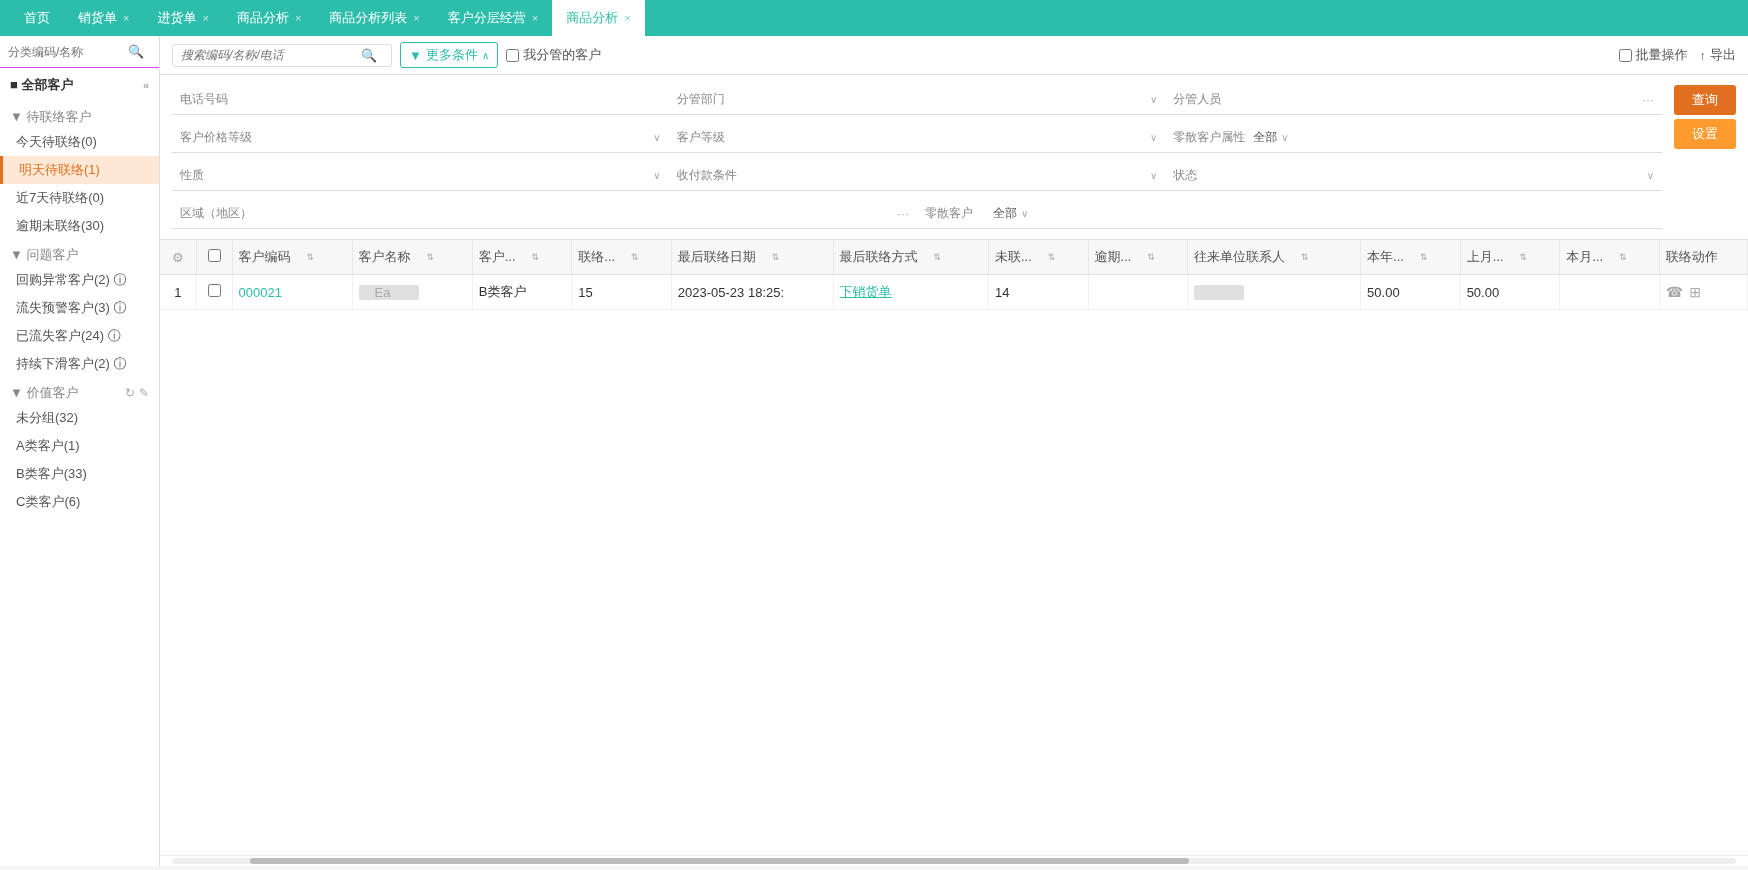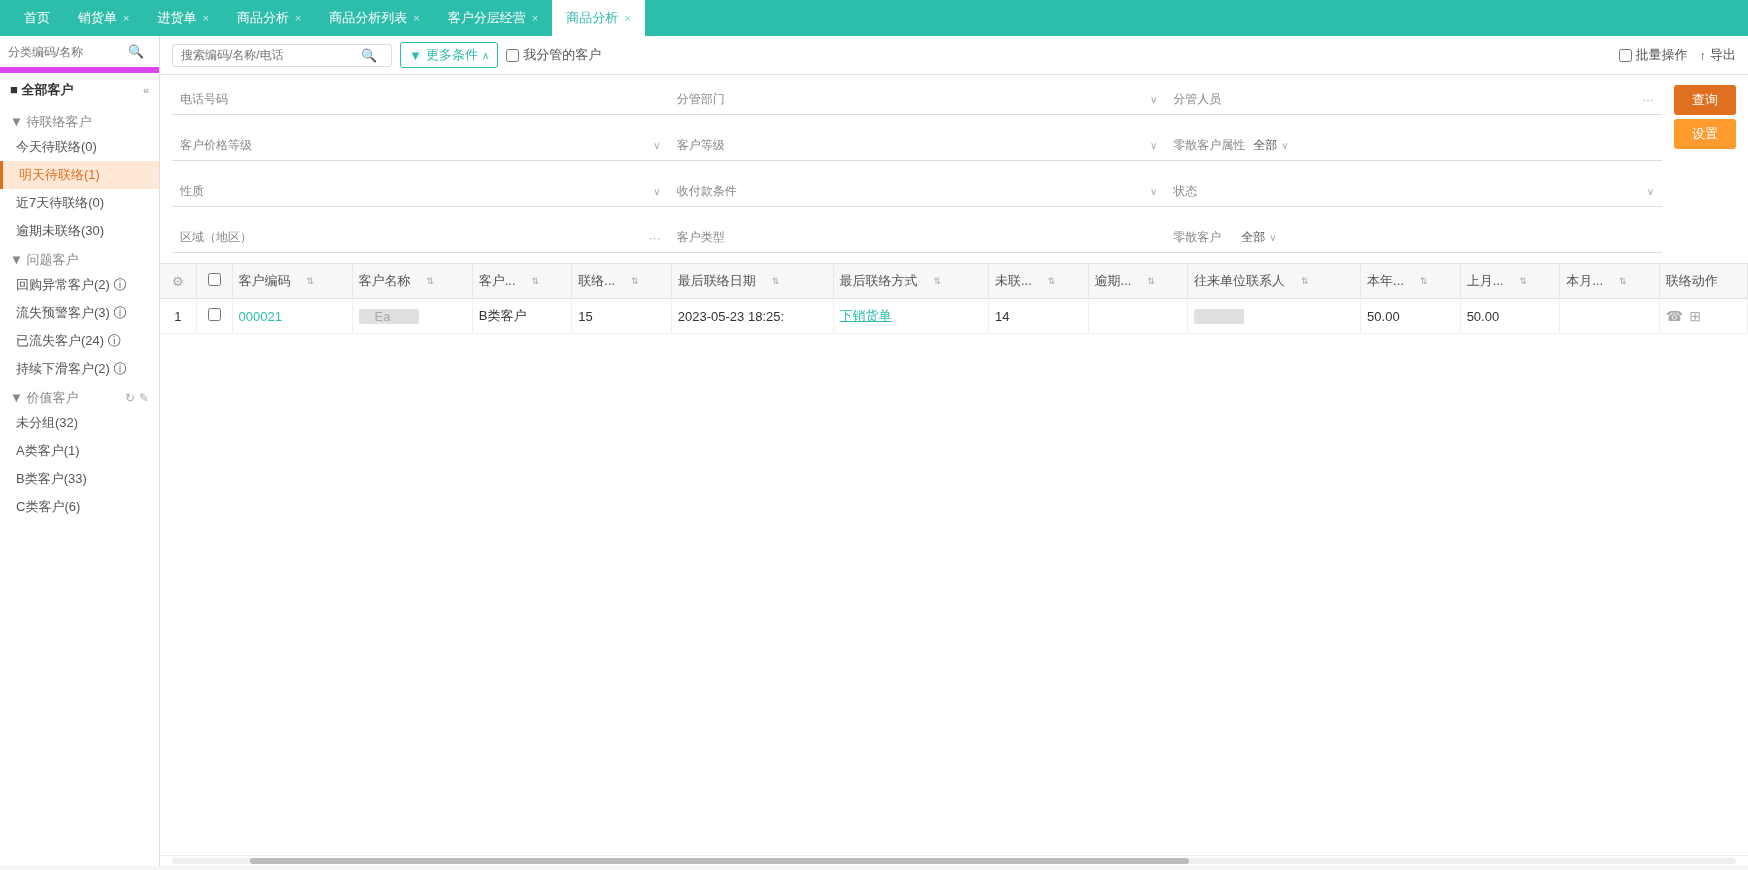--- a/index.html
+++ b/index.html
@@ -25,21 +25,21 @@
     
     .main-layout {
       display: flex; height: calc(100vh - 40px); overflow: hidden;
     }
 
     
     .sidebar {
       width: 160px; background: #fff; border-right: 1px solid #e0e0e0; overflow-y: auto; flex-shrink: 0;
     }
     .sidebar-search {
-      display: flex; align-items: center; padding: 8px; border-bottom: 6px solid #d946ef;
+      display: flex; align-items: center; padding: 8px; border-bottom: 1px solid #d946ef;
     }
     .sidebar-search input {
       width: 120px; border: none; outline: none; font-size: 12px; color: #333;
     }
     .sidebar-search .search-icon { color: #aaa; cursor: pointer; }
 
     .sidebar-section-title {
       padding: 8px 10px; font-weight: bold; color: #333; display: flex; align-items: center; justify-content: space-between; cursor: pointer;
     }
     .collapse-arrow { color: #aaa; font-size: 11px; }
@@ -59,42 +59,42 @@
     }
 
     
     .toolbar {
       display: flex; align-items: center; padding: 6px 12px; background: #fff; border-bottom: 1px solid #e0e0e0; gap: 8px;
     }
     .search-box {
       display: flex; align-items: center; border: 1px solid #ddd; border-radius: 3px; padding: 3px 8px; width: 220px;
     }
     .search-box input {
-      border: none; outline: none; font-size: 12px; color: #6d28d9; width: 180px;
+      border: none; outline: none; font-size: 12px; color: #6d28d9; width: 180px; font-style: italic;
     }
     .filter-btn {
       display: flex; align-items: center; gap: 4px; color: #2dbdab; cursor: pointer; font-size: 12px; padding: 3px 8px; border: 1px solid #2dbdab; border-radius: 3px;
     }
     .checkbox-label {
       display: flex; align-items: center; gap: 4px; font-size: 12px; color: #555; cursor: pointer;
     }
     .toolbar-right {
       margin-left: auto; display: flex; align-items: center; gap: 12px;
     }
     .batch-btn, .export-btn {
       display: flex; align-items: center; gap: 4px; font-size: 12px; color: #555; cursor: pointer;
     }
     .batch-btn input[type=checkbox] { cursor: pointer; }
 
     
     .filter-panel {
       background: #fff; border-bottom: 1px solid #e0e0e0; padding: 10px 12px;
     }
     .filter-row {
-      display: flex; align-items: center; margin-bottom: 16px; gap: 0;
+      display: flex; align-items: center; margin-bottom: 8px; gap: 0;
     }
     .filter-row:last-child { margin-bottom: 0; }
     .filter-cell {
       display: flex; align-items: center; flex: 1; border-bottom: 1px solid #ddd; padding: 4px 8px; min-height: 30px; position: relative;
     }
     .filter-cell-label {
       color: #888; font-size: 12px; white-space: nowrap; margin-right: 8px; min-width: 60px;
     }
     .filter-cell-value {
       flex: 1; font-size: 12px; color: #333;
@@ -352,24 +352,20 @@
               <span class="filter-cell-value"></span>
               <span class="filter-cell-arrow">∨</span>
             </div>
           </div>
 
           <div class="filter-row">
             <div class="filter-cell">
               <span class="filter-cell-label">区域（地区）</span>
               <span class="filter-cell-value"></span>
               <span class="filter-cell-dots">···</span>
-            </div>
-            <div class="filter-cell">
-              <span class="filter-cell-label">客户类型</span>
-              <span class="filter-cell-value"></span>
             </div>
             <div class="filter-cell">
               <span class="filter-cell-label">零散客户</span>
               <span class="filter-cell-text">全部</span>
               <span class="filter-cell-arrow">∨</span>
             </div>
           </div>
         </div>
         <div class="filter-actions">
           <button class="query-btn">查询</button>

